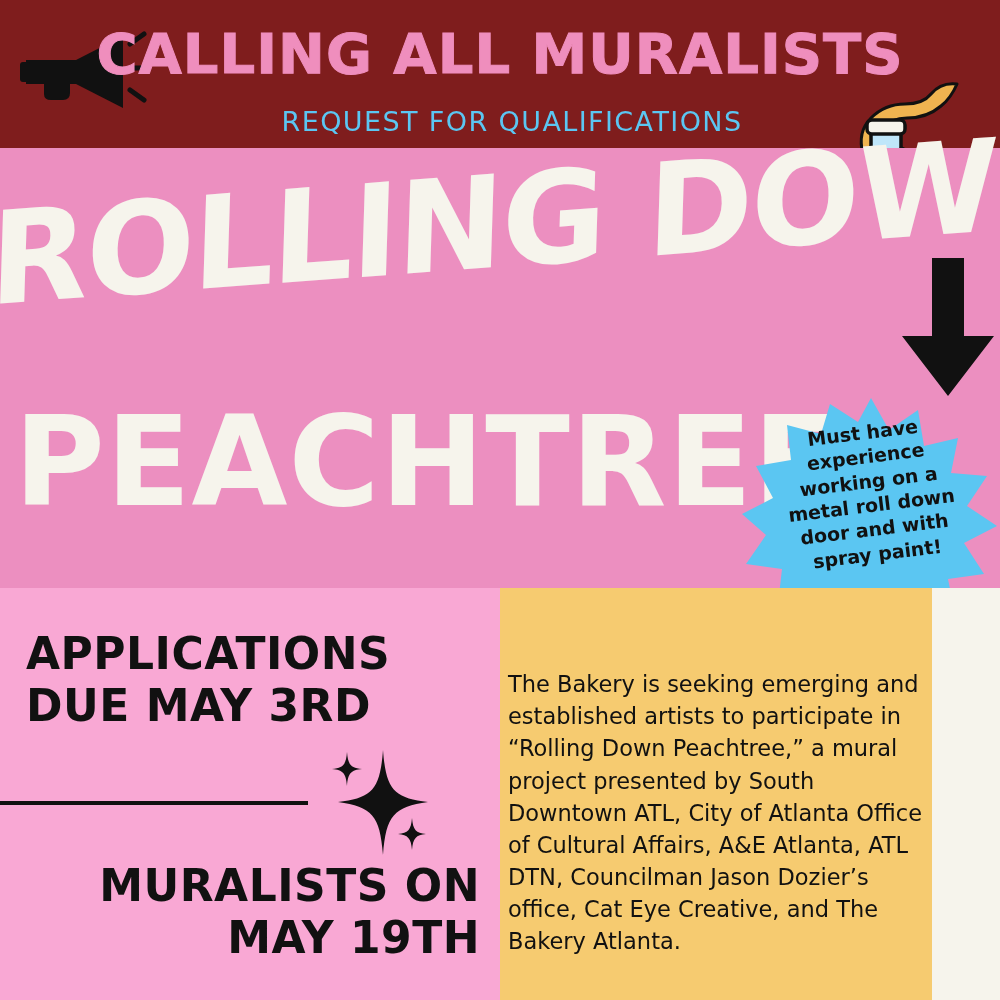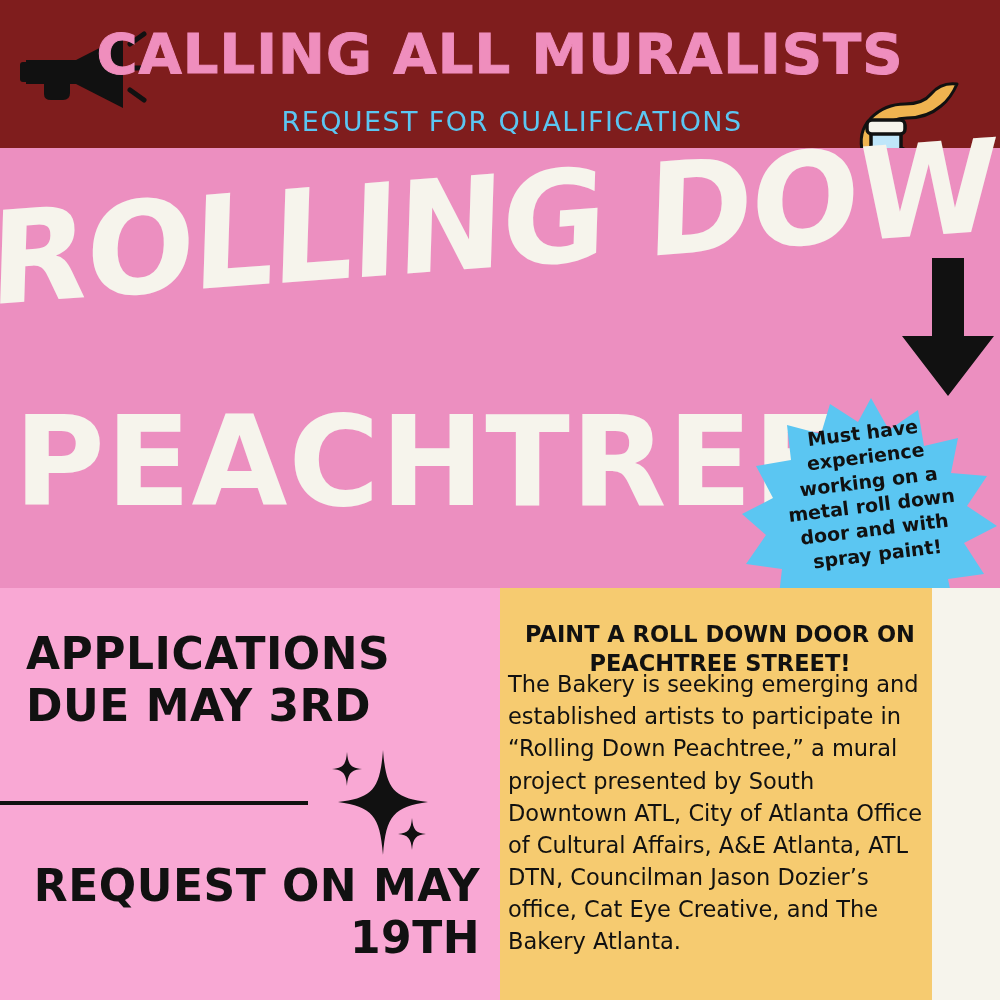--- a/index.html
+++ b/index.html
@@ -293,31 +293,30 @@
   <div class="burst-wrap">
     <svg viewBox="0 0 258 240" width="258" height="240">
       <polygon fill="#5bc6f2" points="129,2 147,34 176,14 182,50 216,42 209,77 245,80 225,110 255,130 222,147 242,178 206,183 213,218 179,210 173,238 144,220 126,240 107,218 79,234 70,200 36,208 40,173 4,168 24,139 0,118 31,102 14,70 49,64 45,29 79,38 88,8 116,26"></polygon>
     </svg>
     <div class="burst-text">Must have experience working on a metal roll down door and with spray paint!</div>
   </div>
 
   <div class="bottom-left">
     <div class="due-text">APPLICATIONS DUE MAY 3RD</div>
     <div class="rule"></div>
-    <div class="paint-text">REQUEST ON MAY 19TH</div>
+    <div class="paint-text">MURALISTS ON MAY 19TH</div>
   </div>
 
   <svg class="sparkle-big" viewBox="0 0 90 105">
     <path d="M45 0 C48 40 56 48 90 52 C56 57 48 65 45 105 C42 65 34 57 0 52 C34 48 42 40 45 0 Z" fill="#111"></path>
   </svg>
   <svg class="sparkle-sm1" viewBox="0 0 30 34">
     <path d="M15 0 C16 13 19 16 30 17 C19 18 16 21 15 34 C14 21 11 18 0 17 C11 16 14 13 15 0 Z" fill="#111"></path>
   </svg>
   <svg class="sparkle-sm2" viewBox="0 0 28 32">
     <path d="M14 0 C15 12 18 15 28 16 C18 17 15 20 14 32 C13 20 10 17 0 16 C10 15 13 12 14 0 Z" fill="#111"></path>
   </svg>
 
   <div class="bottom-right"></div>
   <div class="br-filler"></div>
-  <div class="br-title">PAINT A ROLL DOWN DOOR ON PEACHTREE STREET!</div>
   <div class="br-body">The Bakery is seeking emerging and established artists to participate in “Rolling Down Peachtree,” a mural project presented by South Downtown ATL, City of Atlanta Office of Cultural Affairs, A&amp;E Atlanta, ATL DTN, Councilman Jason Dozier’s office, Cat Eye Creative, and The Bakery Atlanta.</div>
 
 </div>
 
 </body></html>

